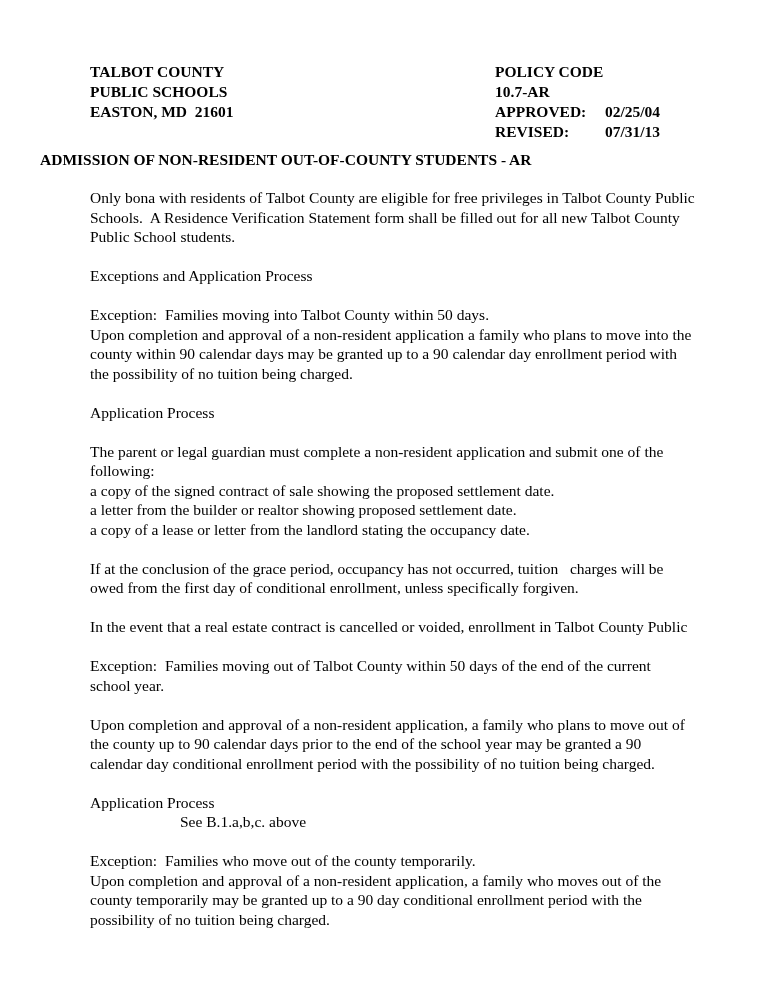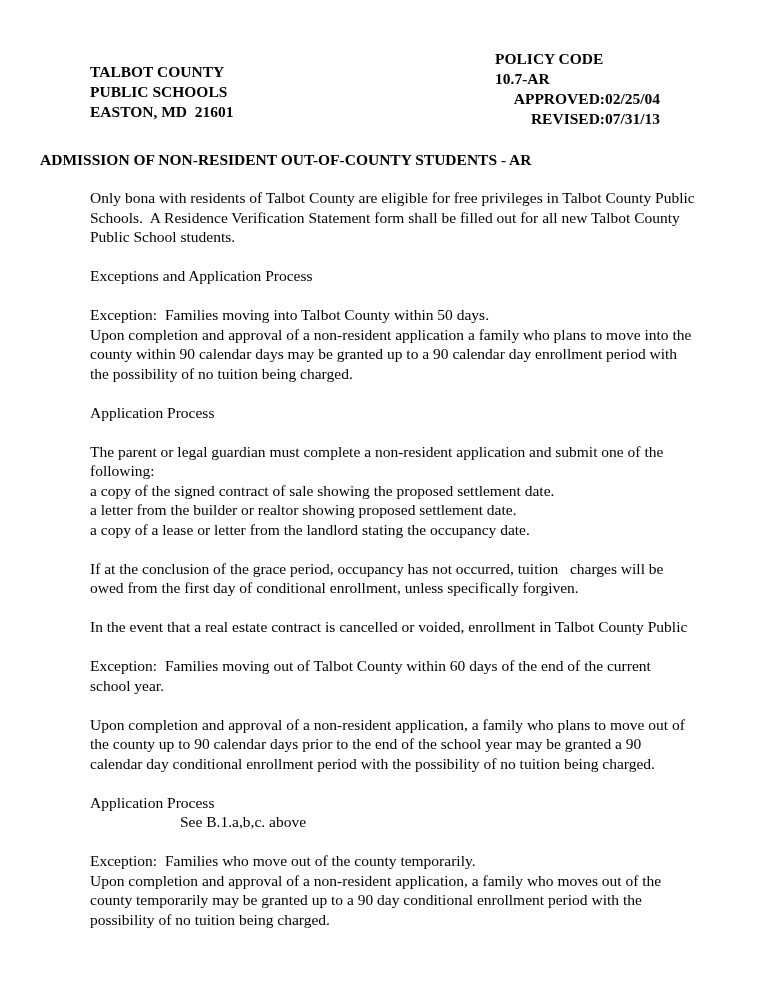--- a/index.html
+++ b/index.html
@@ -3,23 +3,23 @@
   <meta charset="utf-8">
   <style>
     html, body { margin: 0; padding: 0; background: #ffffff; }
     body {
       width: 768px; height: 994px; position: relative; overflow: hidden;
       font-family: "Liberation Serif", "DejaVu Serif", serif;
       color: #000000; font-size: 15.5px;
     }
     .page { position: absolute; left: 0; top: 0; width: 660px; height: 994px; }
     .hdr-left { position: absolute; left: 90px; top: 62px; font-weight: bold; line-height: 20px; font-size: 15.5px; }
-    .hdr-right { position: absolute; left: 495px; top: 49px; font-weight: bold; line-height: 20px; font-size: 15.5px; }
+    .hdr-right { position: absolute; left: 495px; top: 62px; font-weight: bold; line-height: 20px; font-size: 15.5px; }
     .hdr-line { white-space: pre; }
-    .kv { display: flex; text-align: right; }
+    .kv { display: flex; }
     .kv .k { width: 110px; }
     .title { position: absolute; left: 0; width: 768px; top: 151px; font-weight: bold; font-size: 15.5px; padding-left: 40px; box-sizing: border-box; }
     .body { position: absolute; left: 90px; top: 188px; width: 600px; line-height: 19.5px; }
     .p { margin: 0 0 19.5px 0; }
     .line { display: block; white-space: pre; }
     .indent { padding-left: 90px; }
   </style>
 </head>
 <body>
 
@@ -72,21 +72,21 @@
       <span class="line">a copy of a lease or letter from the landlord stating the occupancy date.</span>
     </p>
     <p class="p">
       <span class="line">If at the conclusion of the grace period, occupancy has not occurred, tuition   charges will be</span>
       <span class="line">owed from the first day of conditional enrollment, unless specifically forgiven.</span>
     </p>
     <p class="p">
       <span class="line">In the event that a real estate contract is cancelled or voided, enrollment in Talbot County Public</span>
     </p>
     <p class="p">
-      <span class="line">Exception:  Families moving out of Talbot County within 60 days of the end of the current</span>
+      <span class="line">Exception:  Families moving out of Talbot County within 50 days of the end of the current</span>
       <span class="line">school year.</span>
     </p>
     <p class="p">
       <span class="line">Upon completion and approval of a non-resident application, a family who plans to move out of</span>
       <span class="line">the county up to 90 calendar days prior to the end of the school year may be granted a 90</span>
       <span class="line">calendar day conditional enrollment period with the possibility of no tuition being charged.</span>
     </p>
     <p class="p">
       <span class="line">Application Process</span>
       <span class="line indent">See B.1.a,b,c. above</span>

